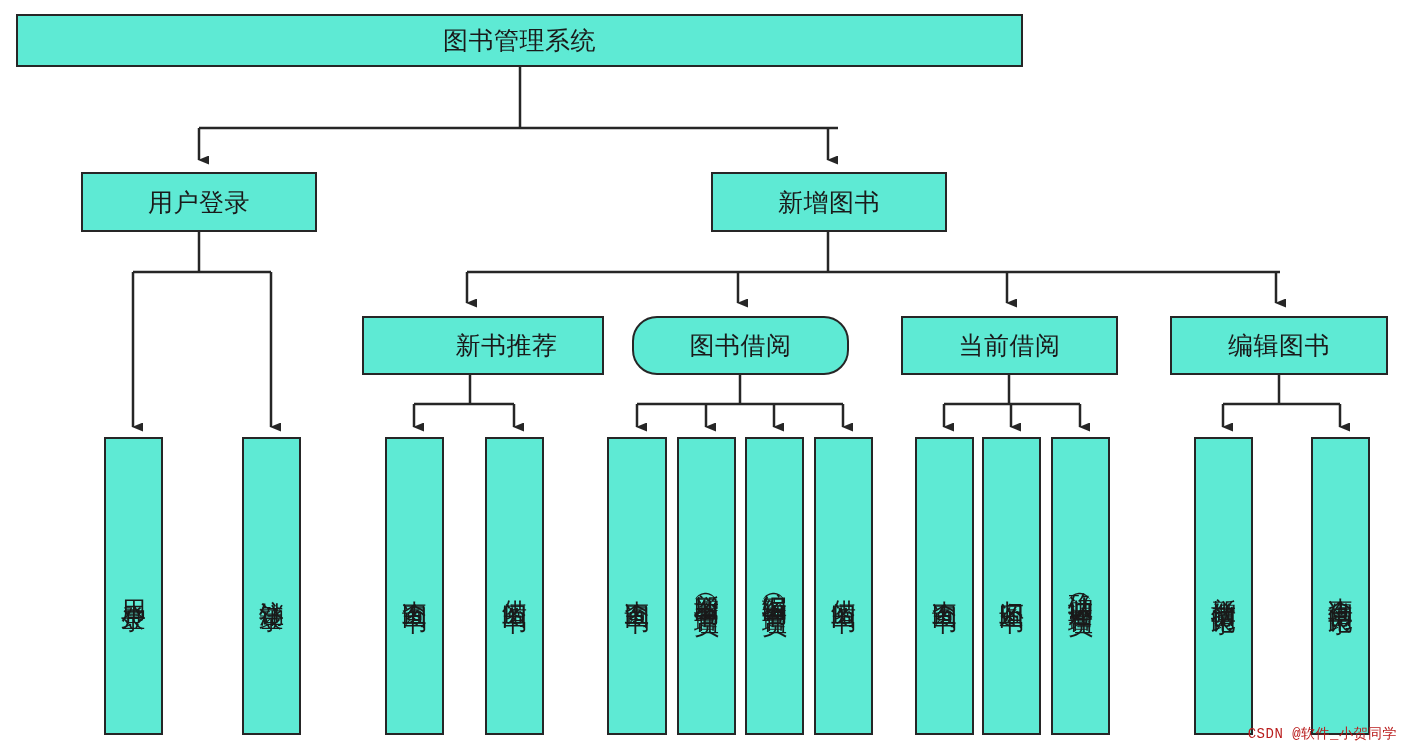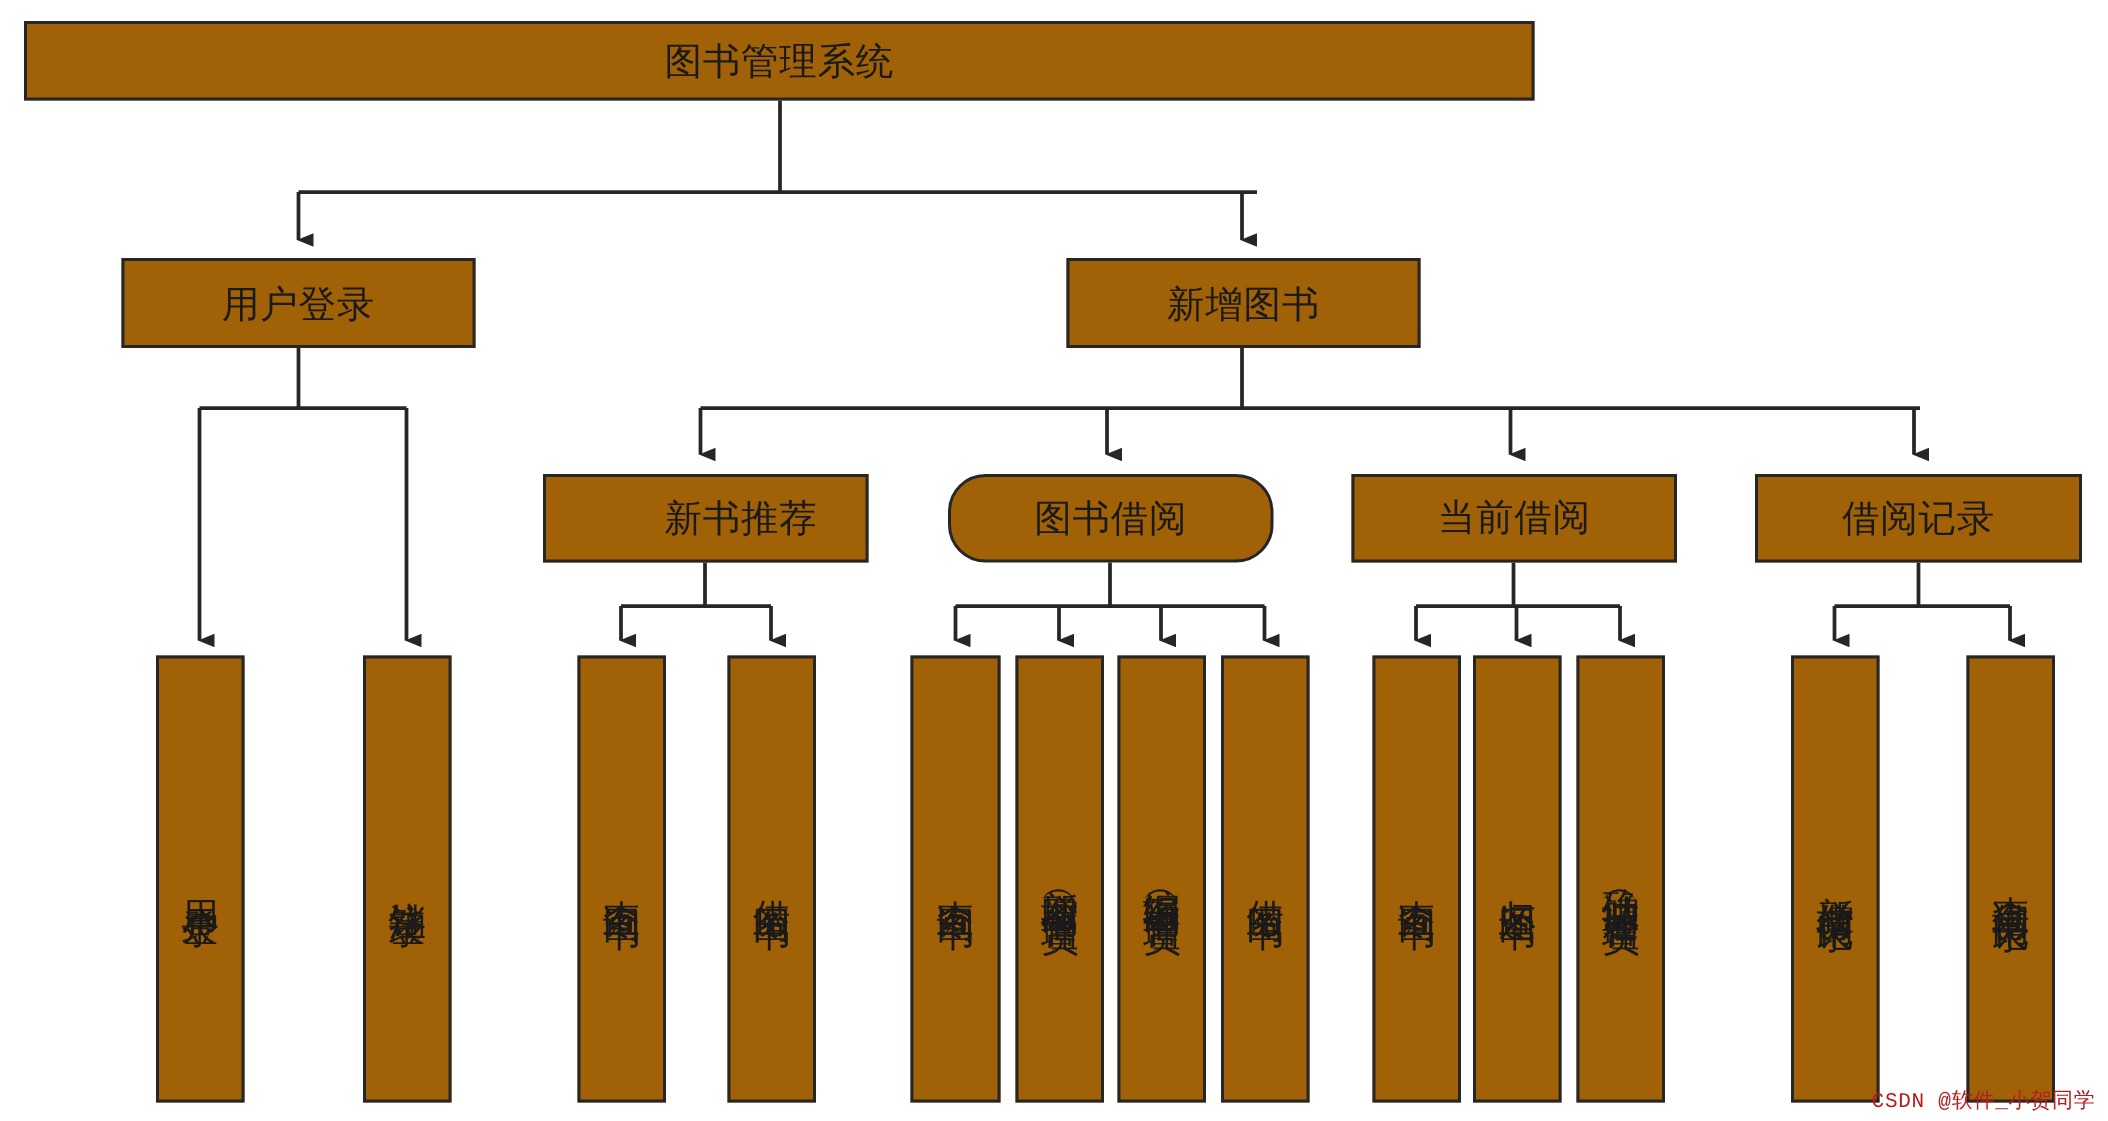--- a/index.html
+++ b/index.html
@@ -21,21 +21,21 @@
     position: absolute;
     left: 0;
     top: 0;
     width: 1405px;
     height: 747px;
     pointer-events: none;
   }
   .node {
     position: absolute;
     box-sizing: border-box;
-    background: #a16207;
+    background: #5eead4;
     border: 2.5px solid #262626;
     display: flex;
     align-items: center;
     justify-content: center;
     color: #1a1a1a;
     z-index: 2;
   }
   .node-label {
     display: block;
     text-align: center;
@@ -134,31 +134,31 @@
     <span class="node-label">图书管理系统</span>
   </div>
 
   <div class="node h" style="left:81px; top:172px; width:236px; height:60px;">
     <span class="node-label">用户登录</span>
   </div>
   <div class="node h" style="left:711px; top:172px; width:236px; height:60px;">
     <span class="node-label">新增图书</span>
   </div>
 
-  <div class="node h" style="left:362px; top:316px; width:217px; height:59px;padding-left:47px;">
+  <div class="node h" style="left:362px; top:316px; width:242px; height:59px;padding-left:47px;">
     <span class="node-label">新书推荐</span>
   </div>
   <div class="node h" style="left:632px; top:316px; width:217px; height:59px;border-radius:25px;">
     <span class="node-label">图书借阅</span>
   </div>
   <div class="node h" style="left:901px; top:316px; width:217px; height:59px;font-family:Liberation Serif, serif;">
     <span class="node-label">当前借阅</span>
   </div>
   <div class="node h" style="left:1170px; top:316px; width:218px; height:59px;">
-    <span class="node-label">借阅记录</span>
+    <span class="node-label">编辑图书</span>
   </div>
 
   <div class="node v" style="left:104px; top:437px; width:59px; height:298px;">
     <span class="node-label">用户登录</span>
   </div>
   <div class="node v" style="left:242px; top:437px; width:59px; height:298px;">
     <span class="node-label">注销登录</span>
   </div>
 
   <div class="node v" style="left:385px; top:437px; width:59px; height:298px;">

